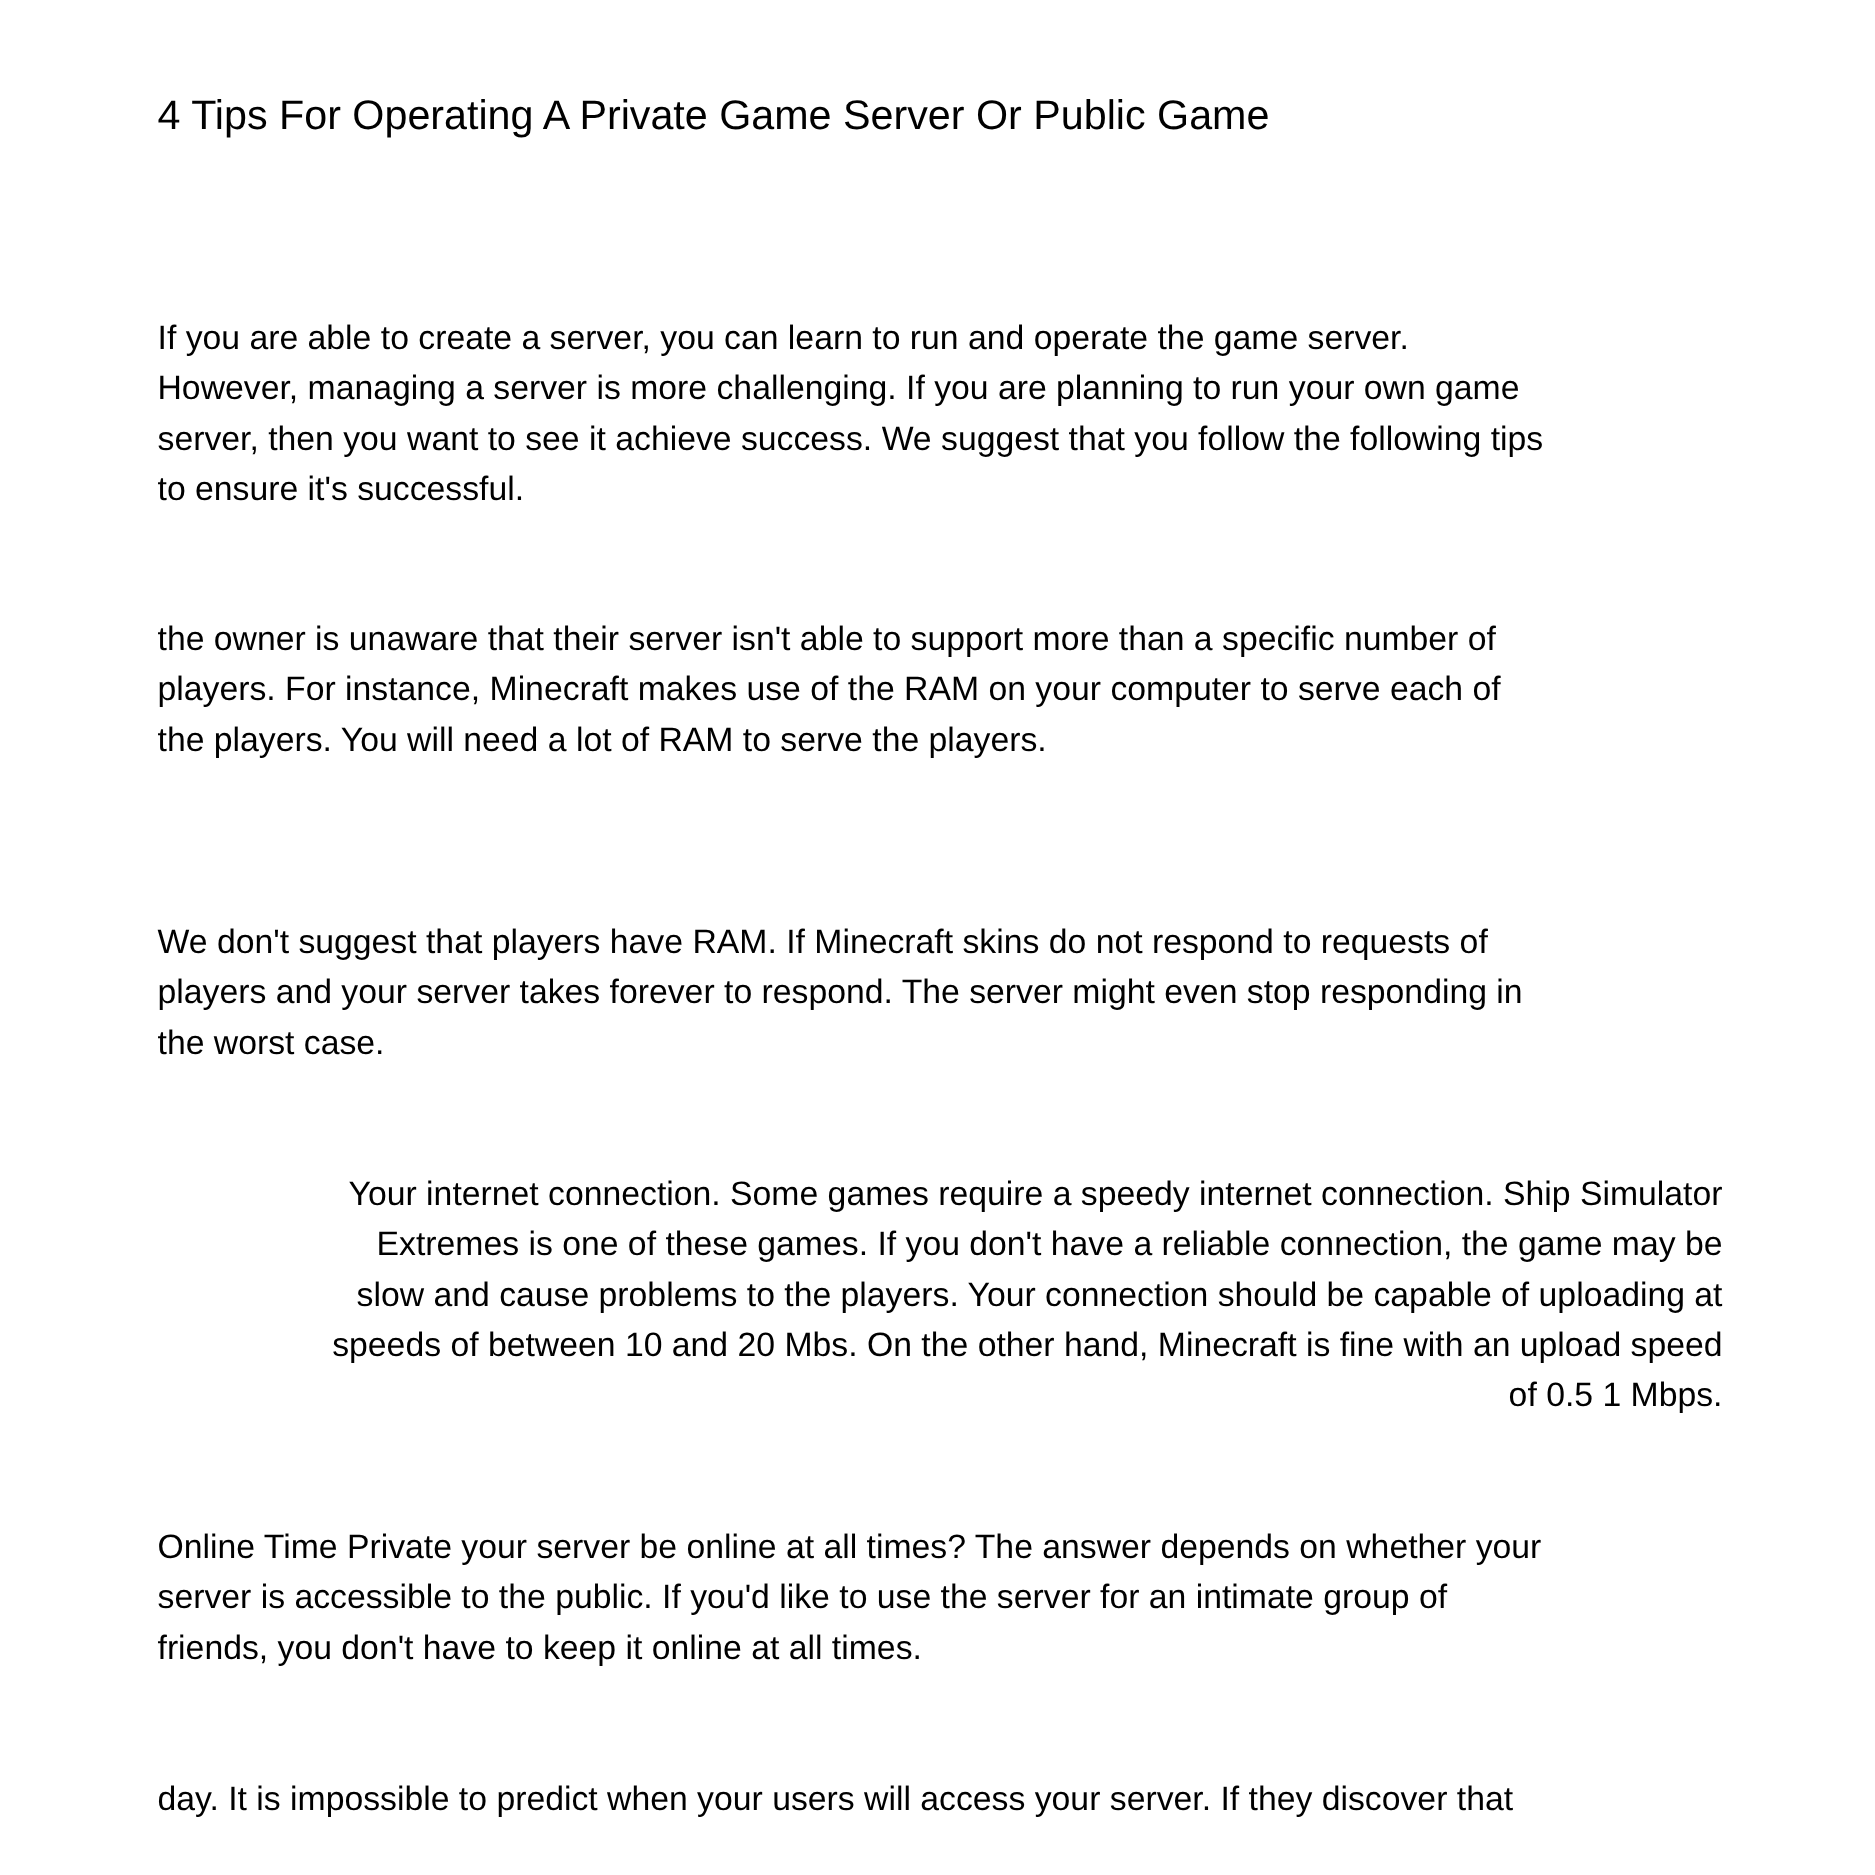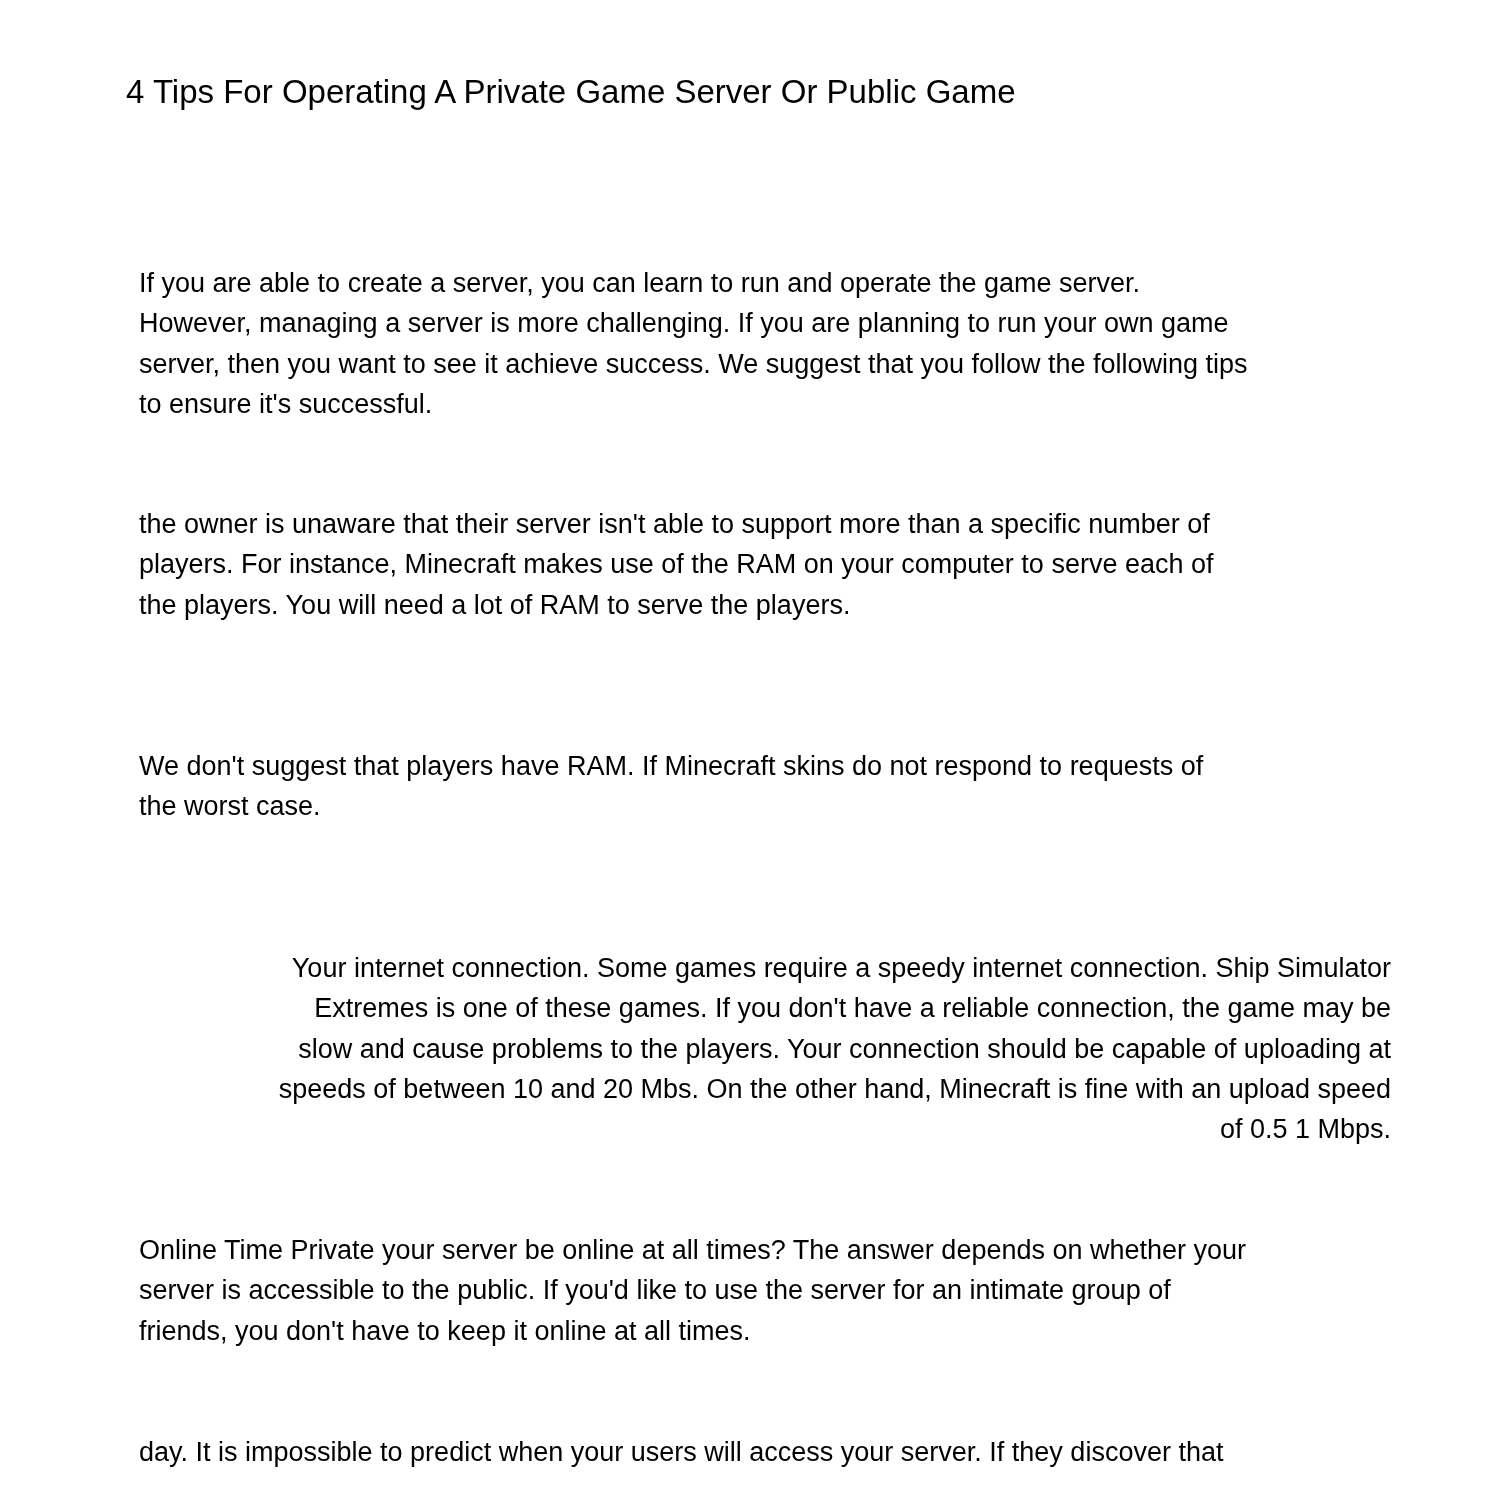--- a/index.html
+++ b/index.html
@@ -29,21 +29,21 @@
       margin: 0;
       font-weight: normal;
       font-size: 33px;
       line-height: 44px;
       letter-spacing: 0px;
     }
     .para {
       position: absolute;
       left: 0;
       width: 1252px;
-      margin: 13px;
+      margin: 0;
       font-size: 27px;
       line-height: 40.3px;
       white-space: normal;
     }
     .line {
       display: block;
       white-space: nowrap;
     }
   </style>
 </head>
@@ -63,20 +63,21 @@
   </p>
 
   <p class="para" style="top:491px;">
     <span class="line">the owner is unaware that their server isn't able to support more than a specific number of</span>
     <span class="line">players. For instance, Minecraft makes use of the RAM on your computer to serve each of</span>
     <span class="line">the players. You will need a lot of RAM to serve the players.</span>
   </p>
 
   <p class="para" style="top:733px;">
     <span class="line">We don't suggest that players have RAM. If Minecraft skins do not respond to requests of</span>
+    <span class="line">players and your server takes forever to respond. The server might even stop responding in</span>
     <span class="line">the worst case.</span>
   </p>
 
   <p class="para" style="top:935px;text-align:right;">
     <span class="line">Your internet connection. Some games require a speedy internet connection. Ship Simulator</span>
     <span class="line">Extremes is one of these games. If you don't have a reliable connection, the game may be</span>
     <span class="line">slow and cause problems to the players. Your connection should be capable of uploading at</span>
     <span class="line">speeds of between 10 and 20 Mbs. On the other hand, Minecraft is fine with an upload speed</span>
     <span class="line">of 0.5 1 Mbps.</span>
   </p>

